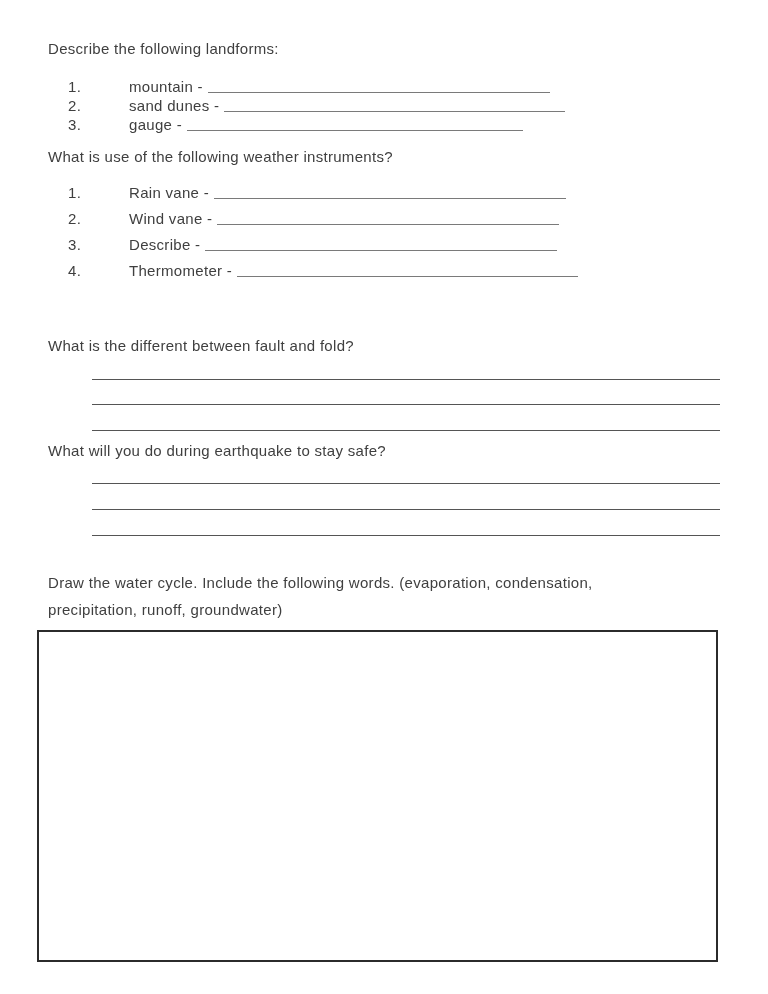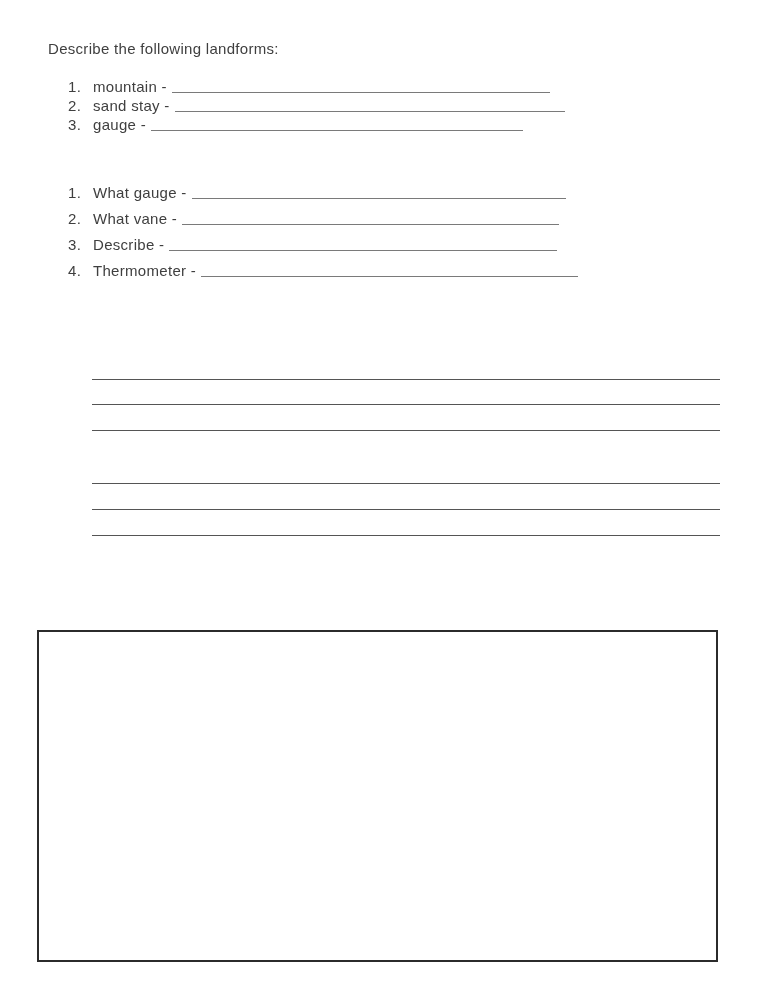--- a/index.html
+++ b/index.html
@@ -11,21 +11,21 @@
     font-family:"Liberation Sans", sans-serif;
     font-size:15px;
     letter-spacing:0.3px;
     color:#3f3f3f;
     overflow:hidden;
   }
   .prompt { position:absolute; left:48px; white-space:nowrap; }
   .list { position:absolute; left:68px; }
   .row { display:flex; align-items:flex-end; height:19px; }
   .row .num { width:25px; flex:0 0 25px; }
-  .row .label { white-space:nowrap; }
+  .row .label { white-space:nowrap;margin-left:36px; }
   .row .blank { flex:1 1 auto; border-bottom:1px solid #7a7a7a; margin:0 0 2px 5px; }
   .landforms .row { height:19px; }
   .instruments .row { height:19px; margin-bottom:7px; }
   .ans-line { position:absolute; left:92px; width:628px; height:0; border-top:1px solid #555555; }
   .wc-prompt { position:absolute; left:48px; line-height:27px; white-space:nowrap; }
   .draw-box { position:absolute; left:37px; top:630px; width:681px; height:332px; border:2px solid #2b2b2b; background:#ffffff; }
 </style>
 </head>
 <body>
 
@@ -34,58 +34,65 @@
   <div class="prompt" style="top:40px;">Describe the following landforms:</div>
 
   <div class="list landforms" style="top:76px;">
     <div class="row" style="width:482px;">
       <span class="num">1.</span>
       <span class="label">mountain -</span>
       <div class="blank"></div>
     </div>
     <div class="row" style="width:497px;">
       <span class="num">2.</span>
-      <span class="label">sand stay -</span>
+      <span class="label">sand dunes -</span>
       <div class="blank"></div>
     </div>
     <div class="row" style="width:455px;">
       <span class="num">3.</span>
       <span class="label">gauge -</span>
       <div class="blank"></div>
     </div>
   </div>
 
+  <div class="prompt" style="top:148px;">What is use of the following weather instruments?</div>
 
   <div class="list instruments" style="top:182px;">
     <div class="row" style="width:498px;">
       <span class="num">1.</span>
-      <span class="label">What gauge -</span>
+      <span class="label">Rain vane -</span>
       <div class="blank"></div>
     </div>
     <div class="row" style="width:491px;">
       <span class="num">2.</span>
-      <span class="label">What vane -</span>
+      <span class="label">Wind vane -</span>
       <div class="blank"></div>
     </div>
     <div class="row" style="width:489px;">
       <span class="num">3.</span>
       <span class="label">Describe -</span>
       <div class="blank"></div>
     </div>
     <div class="row" style="width:510px;">
       <span class="num">4.</span>
       <span class="label">Thermometer -</span>
       <div class="blank"></div>
     </div>
   </div>
 
+  <div class="prompt" style="top:337px;">What is the different between fault and fold?</div>
   <div class="ans-line" style="top:379px;"></div>
   <div class="ans-line" style="top:404px;"></div>
   <div class="ans-line" style="top:430px;"></div>
 
+  <div class="prompt" style="top:442px;">What will you do during earthquake to stay safe?</div>
   <div class="ans-line" style="top:483px;"></div>
   <div class="ans-line" style="top:509px;"></div>
   <div class="ans-line" style="top:535px;"></div>
 
+  <div class="wc-prompt" style="top:569px;">
+    <div>Draw the water cycle. Include the following words. (evaporation, condensation,</div>
+    <div>precipitation, runoff, groundwater)</div>
+  </div>
 
   <div class="draw-box"></div>
 
 </div>
 
 </body></html>

